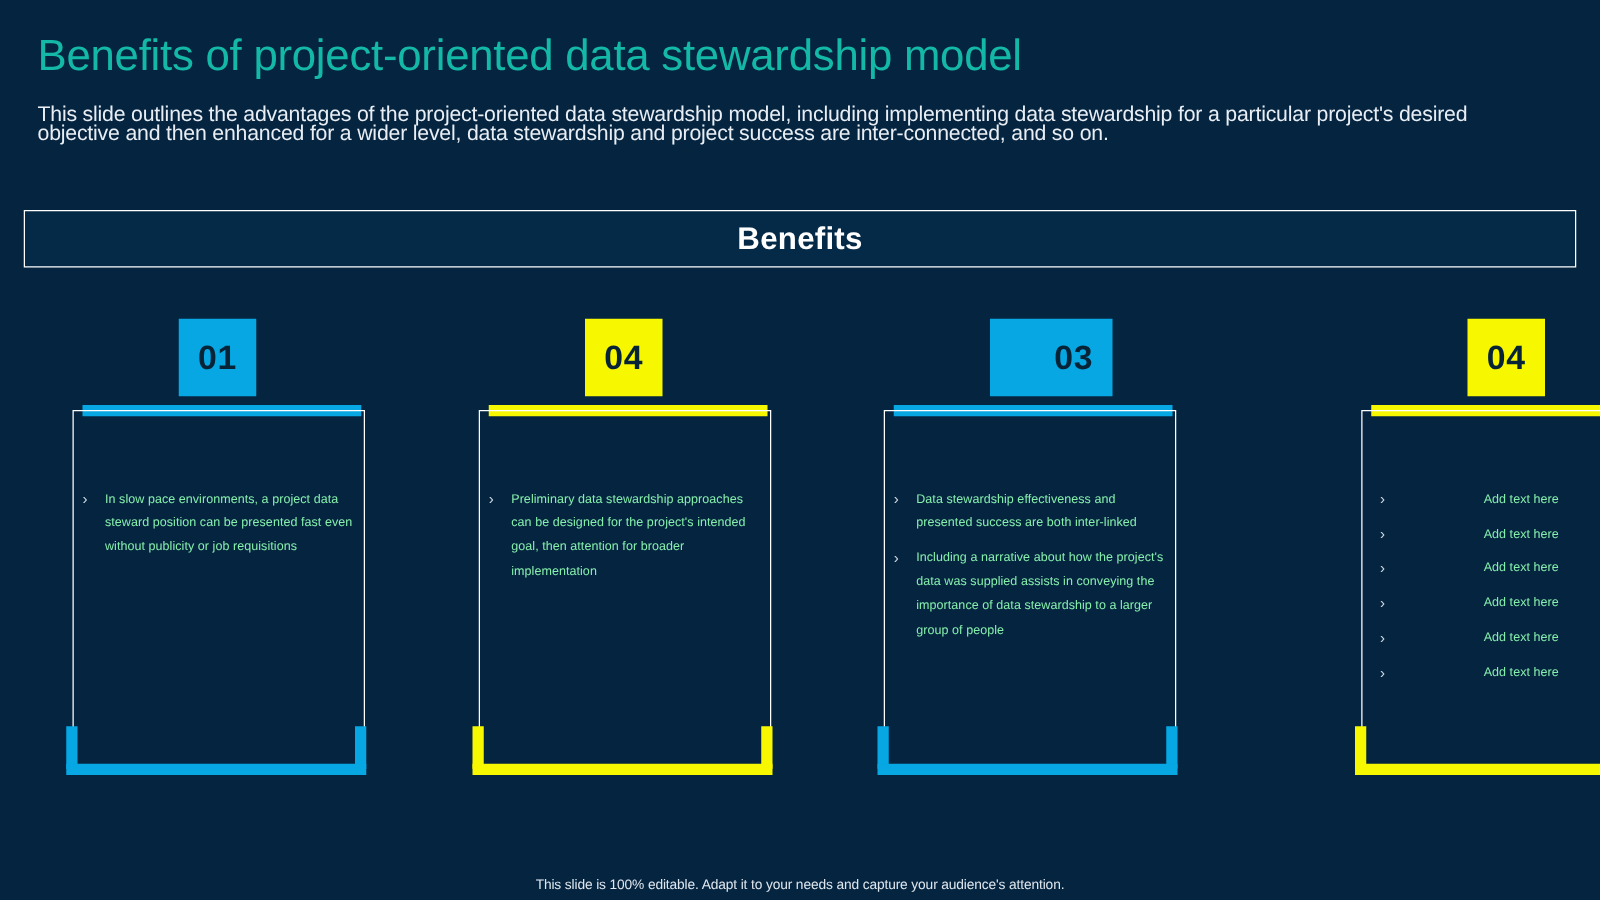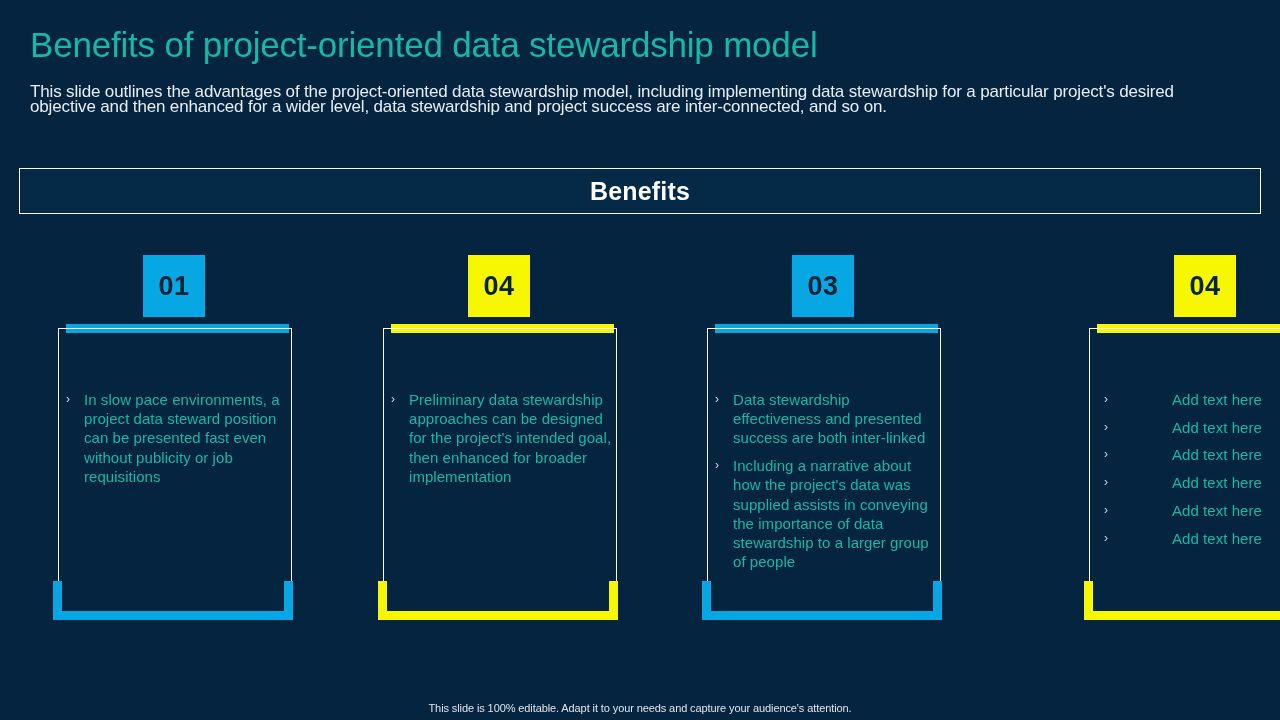--- a/index.html
+++ b/index.html
@@ -152,23 +152,23 @@
   }
   .bullet-chevron {
     flex: 0 0 auto;
     width: 18px;
     font-size: 12px;
     line-height: 19px;
     color: #cfd9e2;
   }
   .bullet-text {
     flex: 1 1 auto;
-    font-size: 15px;
+    font-size: 10px;
     line-height: 19.2px;
-    color: #14b8a6;
+    color: #86efac;
     letter-spacing: 0.05px;
   }
   .bullets.spaced .bullet { margin-bottom: 8.5px; }
 
   
   .footer-note {
     position: absolute;
     left: 0;
     top: 702px;
     width: 1280px;
@@ -213,32 +213,32 @@
     <div class="card-box"></div>
     <div class="accent-side-left" style="background: rgb(247, 247, 0);"></div>
     <div class="accent-side-right" style="background: rgb(247, 247, 0);"></div>
     <div class="accent-bottom" style="background: rgb(247, 247, 0);"></div>
     <div class="num-badge" style="background: rgb(247, 247, 0);">
       <span>04</span>
     </div>
     <div class="bullets">
       <div class="bullet">
         <span class="bullet-chevron">›</span>
-        <span class="bullet-text">Preliminary  data stewardship approaches can be designed for the project's intended  goal, then enhanced  for broader implementation</span>
+        <span class="bullet-text">Preliminary  data stewardship approaches can be designed for the project's intended  goal, then attention  for broader implementation</span>
       </div>
     </div>
   </div>
 
   <div class="card-wrap c2">
     <div class="accent-top" style="background: rgb(6, 167, 226);"></div>
     <div class="card-box"></div>
     <div class="accent-side-left" style="background: rgb(6, 167, 226);"></div>
     <div class="accent-side-right" style="background: rgb(6, 167, 226);"></div>
     <div class="accent-bottom" style="background: rgb(6, 167, 226);"></div>
-    <div class="num-badge" style="background: rgb(6, 167, 226);">
+    <div class="num-badge" style="background: rgb(6, 167, 226); padding-left: 36px;">
       <span>03</span>
     </div>
     <div class="bullets spaced">
       <div class="bullet">
         <span class="bullet-chevron">›</span>
         <span class="bullet-text">Data stewardship effectiveness  and presented success are both inter-linked</span>
       </div>
       <div class="bullet">
         <span class="bullet-chevron">›</span>
         <span class="bullet-text">Including  a narrative about how the project's data was supplied assists in conveying  the  importance of data stewardship  to a larger group of people</span>

